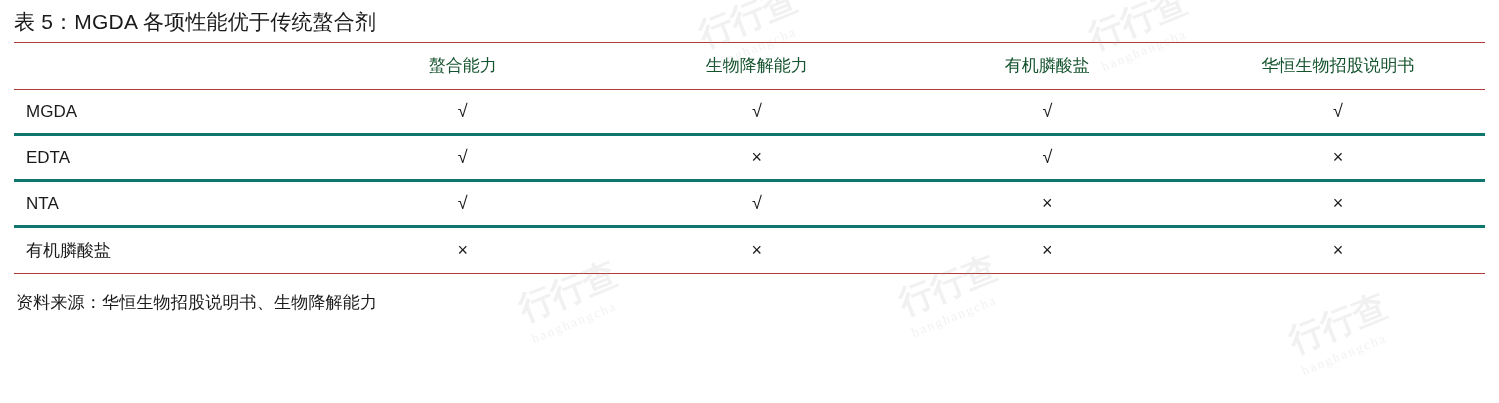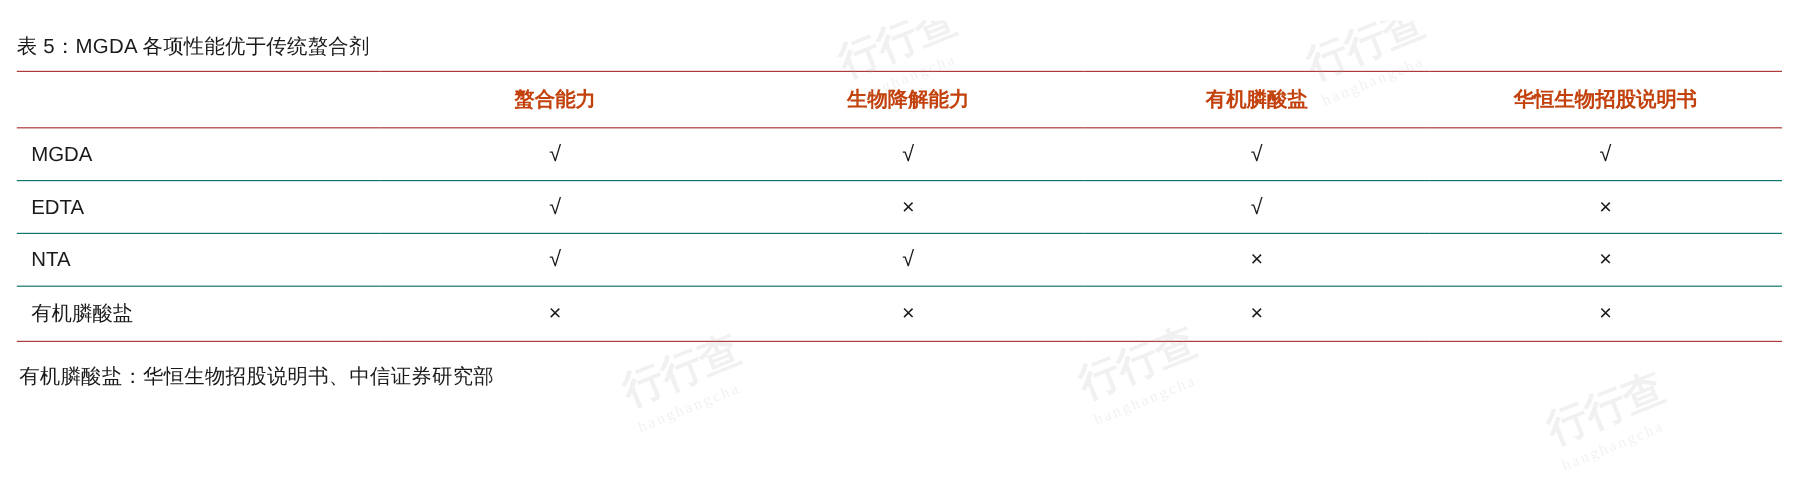--- a/index.html
+++ b/index.html
@@ -16,53 +16,52 @@
     overflow: hidden;
   }
   .page {
     position: relative;
     width: 1499px;
     height: 403px;
     box-sizing: border-box;
     padding: 0 14px;
   }
   .table-caption {
-    font-size: 17px;
+    font-size: 21px;
     line-height: 20px;
     color: #1a1a1a;
     padding-top: 12px;
     padding-bottom: 10px;
     letter-spacing: 0.2px;
-    margin-top: 17px;
   }
   table.data-table {
     width: 100%;
     border-collapse: collapse;
     table-layout: fixed;
   }
   table.data-table thead th {
     font-size: 17px;
-    font-weight: bold;
-    color: #c2410c;
+    font-weight: normal;
+    color: #14532d;
     padding: 11px 0 12px 0;
     text-align: center;
     border-top: 1.5px solid #b03a3a;
     border-bottom: 1.5px solid #b03a3a;
     vertical-align: middle;
   }
   table.data-table thead th.rowhead-col {
     text-align: left;
     padding-left: 12px;
   }
   table.data-table tbody td {
     font-size: 17px;
     color: #1a1a1a;
     padding: 11px 0 11px 0;
     text-align: center;
-    border-bottom: 1px solid #0f766e;
+    border-bottom: 3px solid #0f766e;
     vertical-align: middle;
     height: 21px;
   }
   table.data-table tbody tr:last-child td {
     border-bottom: 1.5px solid #b03a3a;
   }
   table.data-table tbody td.rowhead-col {
     text-align: left;
     padding-left: 12px;
   }
@@ -177,15 +176,15 @@
       <tr>
         <td class="rowhead-col">有机膦酸盐</td>
         <td><span class="mark">×</span></td>
         <td><span class="mark">×</span></td>
         <td><span class="mark">×</span></td>
         <td><span class="mark">×</span></td>
       </tr>
     </tbody>
   </table>
 
-  <div class="source-note">有机膦酸盐：华恒生物招股说明书、中信证券研究部</div>
+  <div class="source-note">资料来源：华恒生物招股说明书、生物降解能力</div>
 
 </div>
 
 </body></html>

